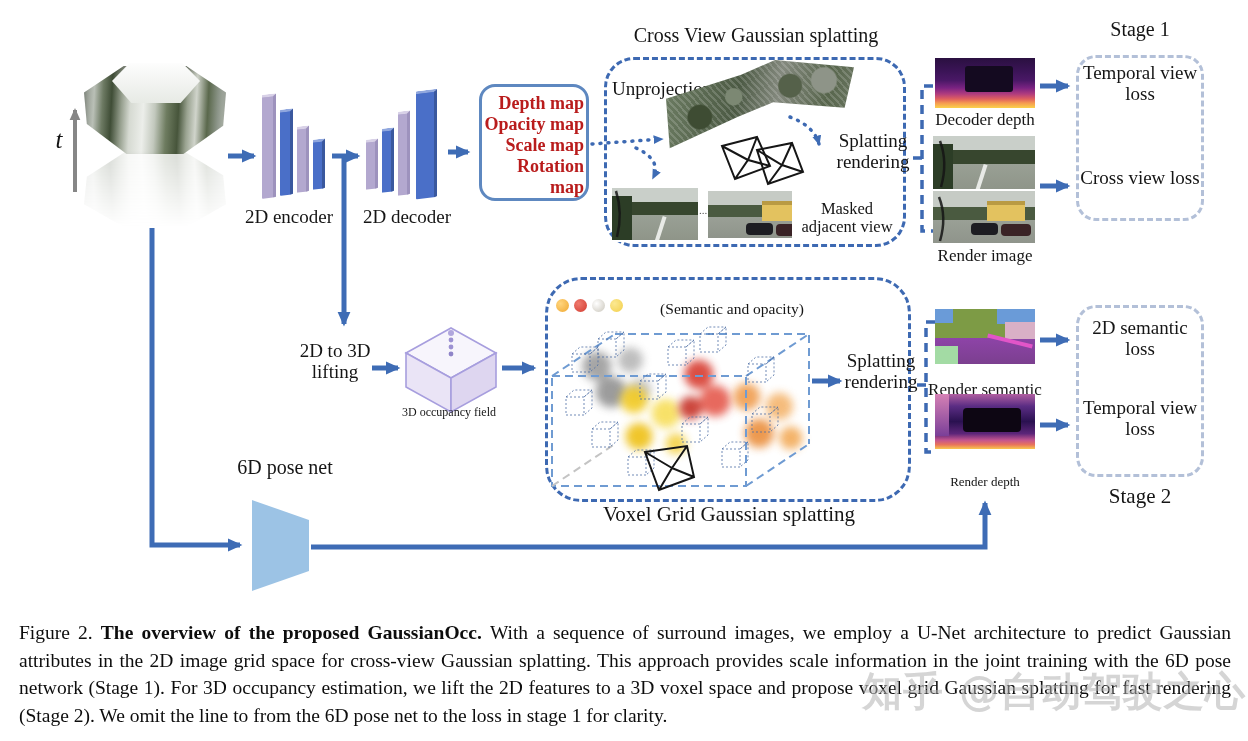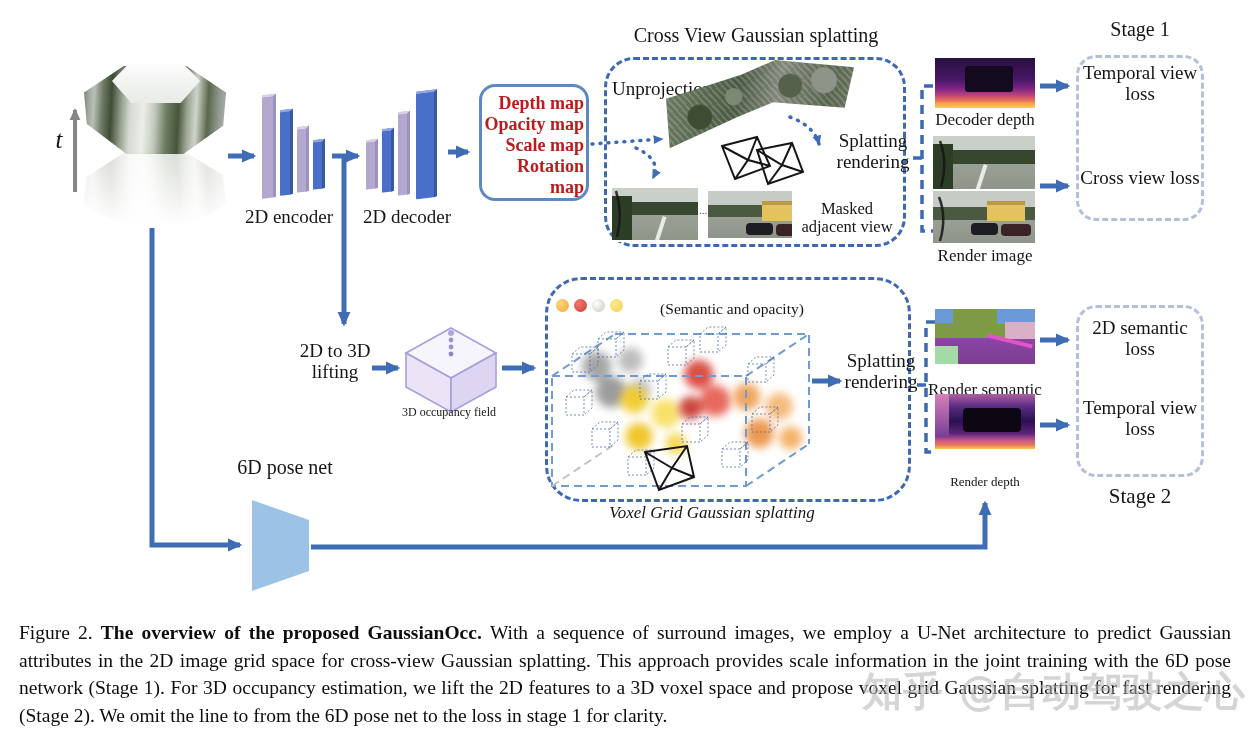--- a/index.html
+++ b/index.html
@@ -205,21 +205,21 @@
   </div>
   <div class="lbl" style="left:598px;top:283px;width:268px;font-size:15.5px;">
     <br>
     <span>(Semantic and opacity)</span>
   </div>
   <div class="blob blob-gray" style="left:568px;top:336px;width:96px;height:86px;"></div>
   <div class="blob blob-yellow" style="left:604px;top:372px;width:100px;height:92px;"></div>
   <div class="blob blob-red" style="left:666px;top:348px;width:82px;height:88px;"></div>
   <div class="blob blob-orange" style="left:716px;top:366px;width:96px;height:96px;"></div>
   <div class="lbl" style="left:844px;top:350px;width:74px;font-size:19px;">Splatting rendering</div>
-  <div class="lbl" style="left:529px;top:503px;width:366px;font-size:17px;font-style:italic;">Voxel Grid Gaussian splatting</div>
+  <div class="lbl" style="left:546px;top:503px;width:366px;font-size:21px;">Voxel Grid Gaussian splatting</div>
 
   <div class="thumb img-sem" style="left:935px;top:309px;width:100px;height:55px;">
     <div class="sky1"></div>
       <div class="sky2"></div>
       <div class="bld"></div>
       <div class="walk"></div>
       <div class="lane"></div>
   </div>
   <div class="lbl" style="left:922px;top:380px;width:126px;font-size:17px;">Render semantic</div>
   <div class="thumb img-depth2" style="left:935px;top:394px;width:100px;height:55px;">

